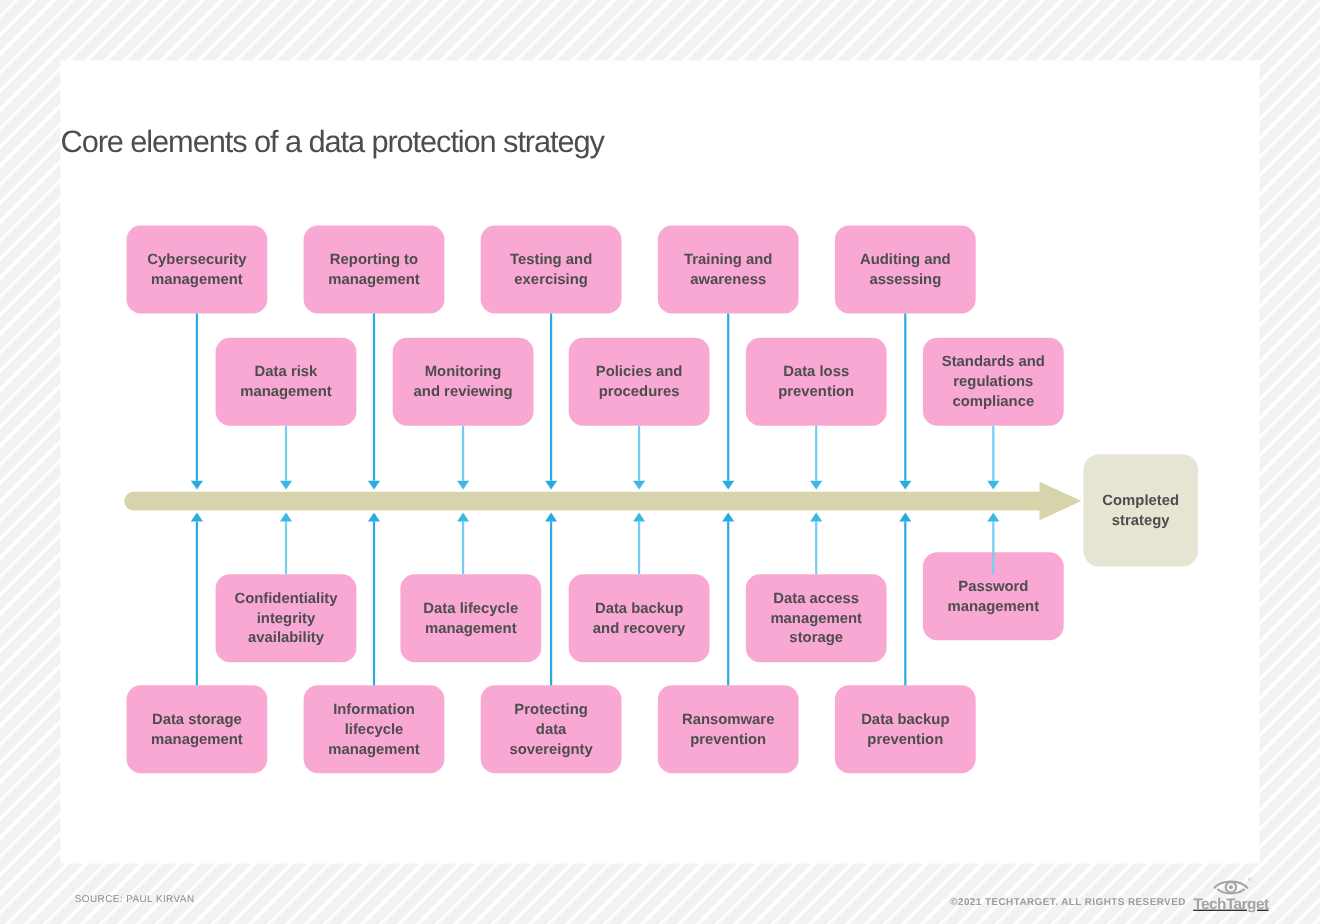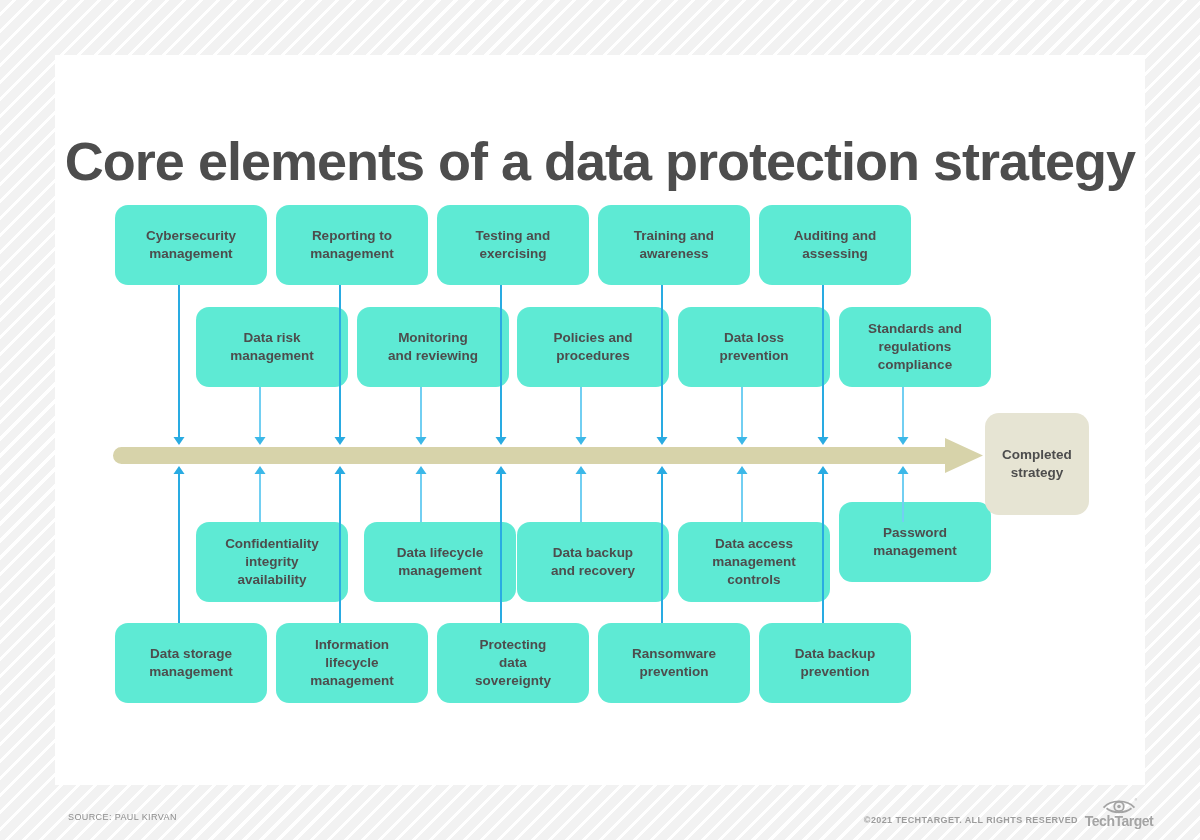--- a/index.html
+++ b/index.html
@@ -7,46 +7,46 @@
     width:1200px;height:840px;position:relative;overflow:hidden;
     font-family:"Liberation Sans","DejaVu Sans",sans-serif;
     background:repeating-linear-gradient(135deg,#f2f2f2 0px,#f2f2f2 9px,#ffffff 9px,#ffffff 12px);
   }
   .panel{
     position:absolute;left:55px;top:55px;width:1090px;height:730px;
     background:#ffffff;
   }
   .title{
     position:absolute;left:55px;top:94px;width:1090px;
-    text-align:center;font-size:54px;font-weight:bold;color:#4d4d4d;
+    text-align:left;font-size:28px;font-weight:normal;color:#4d4d4d;
     letter-spacing:-1px;
   }
   .box{
-    position:absolute;width:152px;height:80px;border-radius:13px;
-    background:#5eead4;display:flex;align-items:center;justify-content:center;
+    position:absolute;width:128px;height:80px;border-radius:13px;
+    background:#f9a8d4;display:flex;align-items:center;justify-content:center;
     text-align:center;color:#4d4d4d;font-size:13.5px;font-weight:bold;
     line-height:1.32;white-space:pre-line;padding:2px;box-sizing:border-box;
   }
   .box.tan{
     background:#e6e4d3;width:104px;height:102px;border-radius:14px;
     left:985px;top:413px;
   }
   svg.layer{position:absolute;left:0;top:0;pointer-events:none;}
   .footer-source{
     position:absolute;left:68px;top:812px;font-size:9px;font-weight:normal;
     color:#8c8c8c;letter-spacing:.4px;
   }
   .footer-right{
     position:absolute;right:52px;top:797px;display:flex;align-items:center;gap:12px;margin-left:32px;
   }
   .copyright{
     font-size:9px;font-weight:bold;color:#9d9d9d;letter-spacing:.4px;
     position:relative;top:7px;
   }
-  .logo{display:flex;flex-direction:column;align-items:center;width:58px;}
+  .logo{display:flex;flex-direction:column;align-items:center;width:58px;text-decoration:underline;}
   .logo-word{
     font-size:14px;font-weight:bold;color:#a4a4a4;letter-spacing:-.5px;margin-top:-3px;
   }
 </style>
 </head>
 <body>
 
 <div class="panel"></div>
 
 <h1 class="title">Core elements of a data protection strategy</h1>
@@ -76,21 +76,21 @@
 
 <div class="box" style="left:196px;top:522px">Confidentiality
 integrity
 availability</div>
 <div class="box" style="left:364px;top:522px">Data lifecycle
 management</div>
 <div class="box" style="left:517px;top:522px">Data backup
 and recovery</div>
 <div class="box" style="left:678px;top:522px">Data access
 management
-controls</div>
+storage</div>
 <div class="box" style="left:839px;top:502px">Password
 management</div>
 
 <div class="box" style="left:115px;top:623px">Data storage
 management</div>
 <div class="box" style="left:276px;top:623px">Information
 lifecycle
 management</div>
 <div class="box" style="left:437px;top:623px">Protecting
 data

